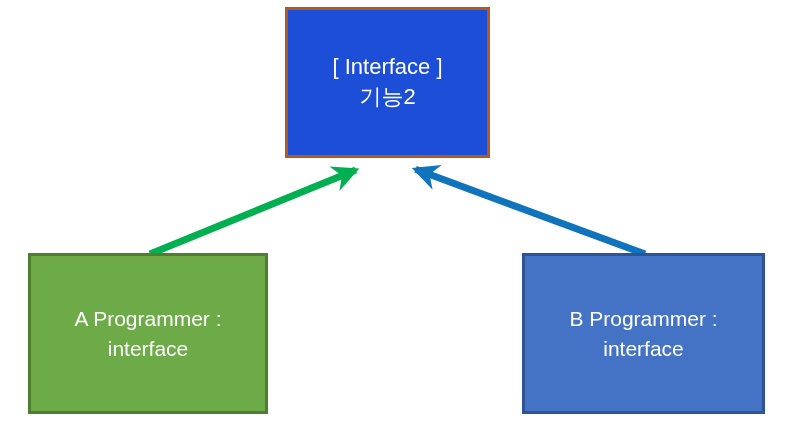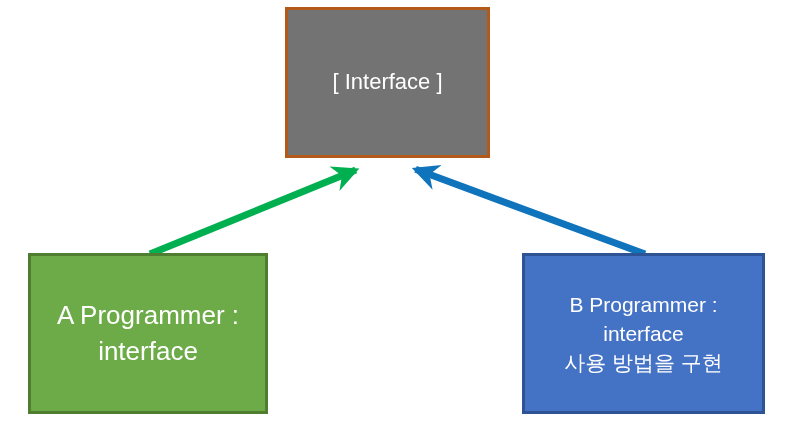--- a/index.html
+++ b/index.html
@@ -55,21 +55,21 @@
   #node-interface .line { margin: 0.5px 0; }
 
   
   #node-a-programmer {
     left: 28px;
     top: 253px;
     width: 240px;
     height: 161px;
     background: #6CAB47;
     border: 3px solid #507E31;
-    font-size: 26px;
+    font-size: 21px;
   }
 
   
   #node-b-programmer {
     left: 522px;
     top: 253px;
     width: 243px;
     height: 161px;
     background: #4472C4;
     border: 3px solid #2F5496;
@@ -91,28 +91,28 @@
       <marker id="head-blue" viewBox="0 0 10 10" refX="8.2" refY="5" markerWidth="4.0" markerHeight="4.0" orient="auto-start-reverse">
         <path d="M 0 0.3 L 9.6 5 L 0 9.7 L 2.9 5 Z" fill="#0F74BC"></path>
       </marker>
     </defs>
 
     <line id="arrow-a-to-interface" stroke-linecap="butt" marker-end="url(#head-green)" x1="150" y1="254" x2="355.7034945424574" y2="170.09462722610292" stroke="#00B050" stroke-width="7"></line>
 
     <line id="arrow-b-to-interface" stroke-linecap="butt" marker-end="url(#head-blue)" x1="645" y1="254" x2="415.5907072086975" y2="169.3370467079717" stroke="#0F74BC" stroke-width="7"></line>
   </svg>
 
-  <div class="node" id="node-interface" style="background: #737373; border-color: rgb(179, 90, 26); color: rgb(255, 255, 255);">
+  <div class="node" id="node-interface" style="background: #1d4ed8; border-color: rgb(179, 90, 26); color: rgb(255, 255, 255);">
     <span class="line">[ Interface ]</span>
+    <span class="line">기능2</span>
   </div>
 
   <div class="node" id="node-a-programmer" style="background: rgb(108, 171, 71); border-color: rgb(80, 126, 49); color: rgb(255, 255, 255);">
     <span class="line">A Programmer :</span>
     <span class="line">interface</span>
   </div>
 
   <div class="node" id="node-b-programmer" style="background: rgb(68, 114, 196); border-color: rgb(47, 84, 150); color: rgb(255, 255, 255);">
     <span class="line">B Programmer :</span>
     <span class="line">interface</span>
-    <span class="line">사용 방법을 구현</span>
   </div>
 
 </div>
 
 </body></html>

